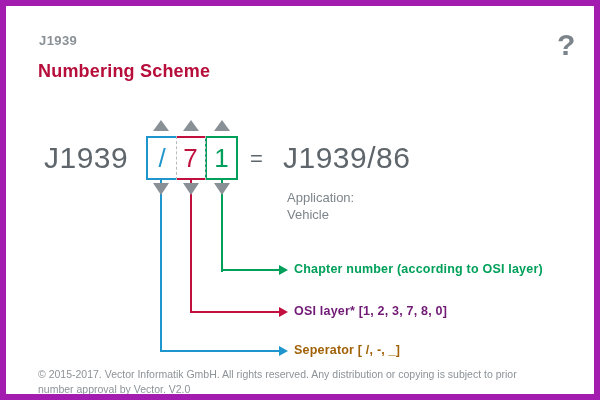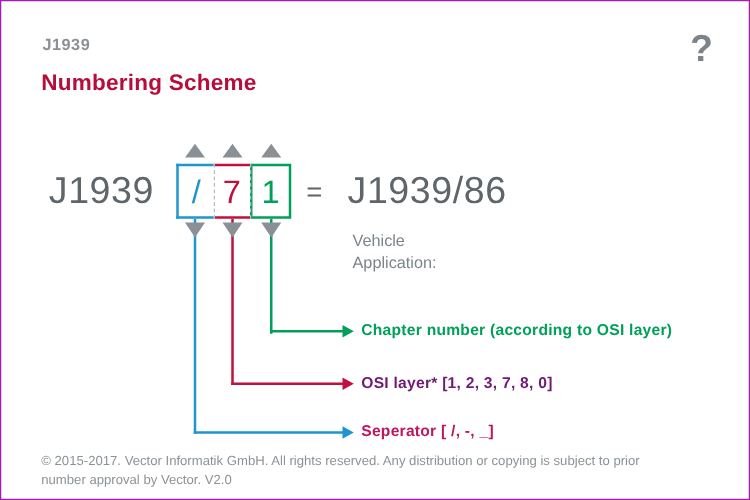--- a/index.html
+++ b/index.html
@@ -1,20 +1,20 @@
 <!DOCTYPE html>
 <html><head>
 <meta charset="utf-8">
 <style>
   html,body{margin:0;padding:0;background:#fff;}
   .slide{
     position:relative;
     width:600px;height:400px;
     box-sizing:border-box;
-    border:1px solid #a21caf;
+    border:6px solid #a21caf;
     background:#ffffff;
     font-family:"Liberation Sans", sans-serif;
     overflow:hidden;
   }
   .abs{position:absolute;}
 
   
   .eyebrow{left:33px;top:27px;font-size:13px;font-weight:700;color:#8a9196;letter-spacing:0.4px;}
   .help{left:551px;top:22px;font-size:30px;font-weight:600;color:#7b848a;cursor:pointer;}
   .title{left:32px;top:55px;font-size:18px;font-weight:700;color:#b60d3a;letter-spacing:0.2px;}
@@ -47,21 +47,21 @@
   .line-green{background:#00a05a;}
   .arrowhead{width:0;height:0;border-top:5px solid transparent;border-bottom:5px solid transparent;}
   .ah-blue{border-left:9px solid #1e96cd;}
   .ah-red{border-left:9px solid #c1103d;}
   .ah-green{border-left:9px solid #00a05a;}
 
   
   .callout{font-size:12.5px;font-weight:700;letter-spacing:0.2px;white-space:nowrap;}
   .t-green{color:#00a05a;}
   .t-red{color:#701a75;}
-  .t-blue{color:#be185d;}
+  .t-blue{color:#a16207;}
 
   
   .footer{left:32px;top:361px;width:548px;font-size:10.5px;line-height:14.5px;color:#8c9398;}
 </style>
 </head>
 <body>
 
 <div class="slide">
 
   <div class="abs eyebrow">J1939</div>
@@ -98,22 +98,22 @@
   <div class="abs dash" style="left:170px;"></div>
   <div class="abs dash" style="left:199px;"></div>
 
   <div class="abs tri-down" style="left:147px;top:177px;"></div>
   <div class="abs tri-down" style="left:177px;top:177px;"></div>
   <div class="abs tri-down" style="left:208px;top:177px;"></div>
 
   <div class="abs equals">=</div>
   <div class="abs result">J1939/86</div>
   <div class="abs application">
+    <div>Application:</div>
     <div>Vehicle</div>
-    <div>Application:</div>
   </div>
 
   <div class="abs callout t-green" style="left:288px;top:256px;">Chapter number (according to OSI layer)</div>
   <div class="abs callout t-red" style="left:288px;top:298px;">OSI layer* [1, 2, 3, 7, 8, 0]</div>
   <div class="abs callout t-blue" style="left:288px;top:337px;">Seperator [ /, -, _]</div>
 
   <div class="abs footer">
     <div>© 2015-2017. Vector Informatik GmbH. All rights reserved. Any distribution or copying is subject to prior</div>
     <div>number approval by Vector. V2.0</div>
   </div>

